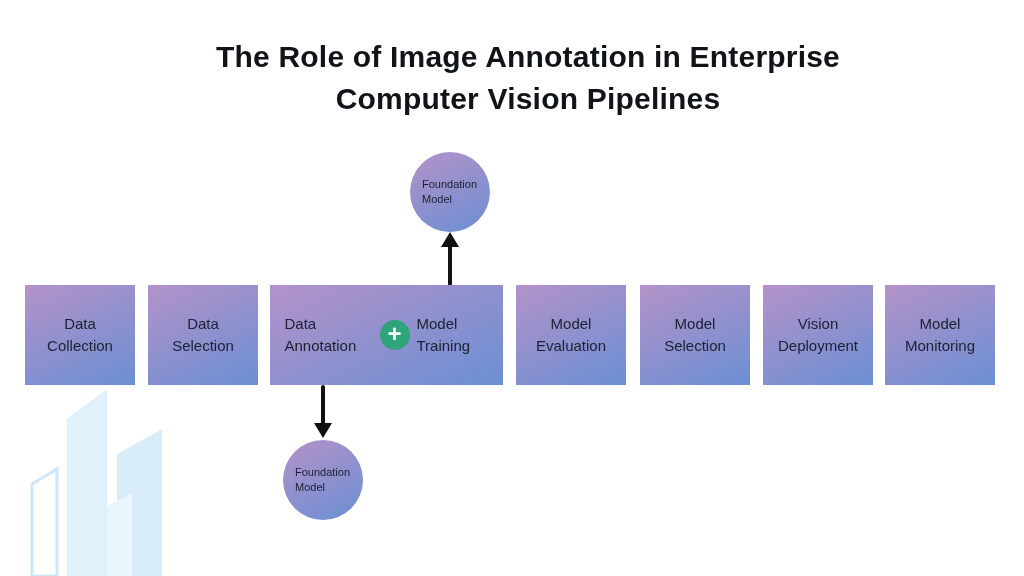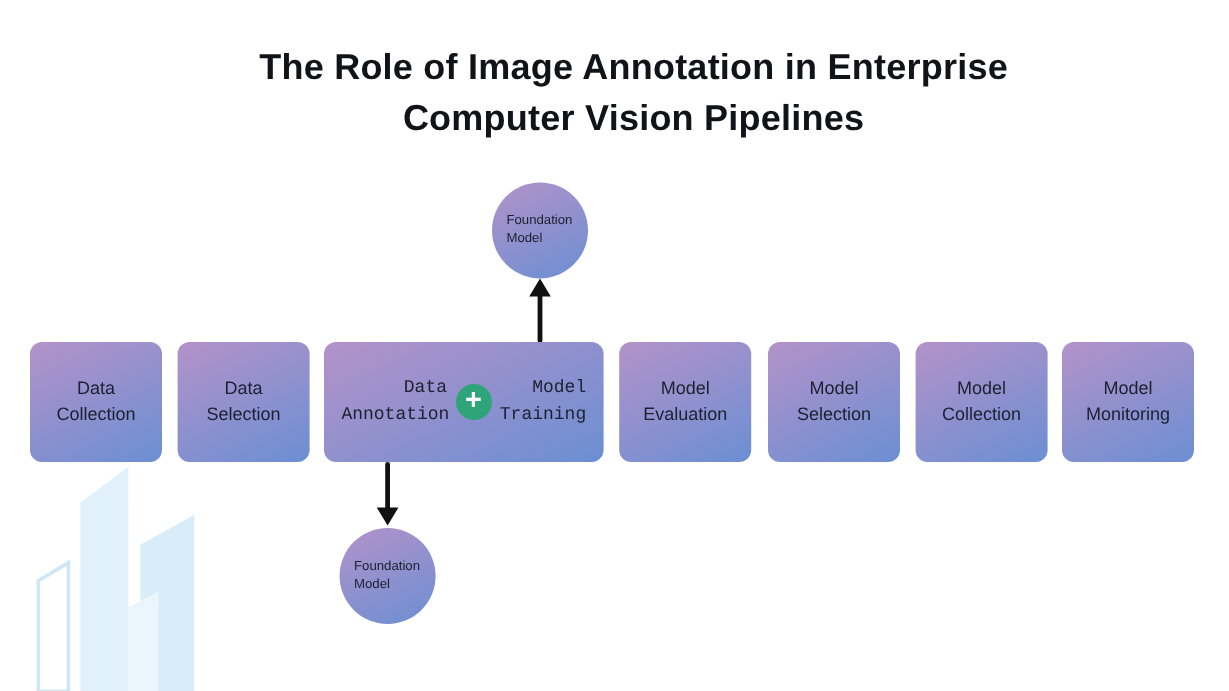--- a/index.html
+++ b/index.html
@@ -23,34 +23,34 @@
     line-height: 1.4;
     letter-spacing: 0.2px;
   }
   .title span { display: block; }
 
   
   .stage {
     position: absolute;
     top: 285px;
     width: 110px; height: 100px;
-    border-radius: 10px;
+    border-radius: 0;
     background: linear-gradient(155deg, var(--box-grad-start, #b492c9) 0%, var(--box-grad-end, #6b8fd3) 100%);
     display: flex; align-items: center; justify-content: center;
     text-align: center;
     font-size: 15px; font-weight: 500;
     color: var(--box-text, #1c2030);
     line-height: 1.45;
     padding: 0 9px; box-sizing: border-box;
   }
   .stage.wide {
     width: 233px;
     gap: 7px;
   }
-  .stage.wide .side-label { display: inline-block; text-align: right; font-family: Liberation Mono, monospace; }
+  .stage.wide .side-label { display: inline-block; text-align: left; }
   .stage.wide .left-label  { width: 88px; }
   .stage.wide .right-label { width: 72px; }
 
   .plus-badge {
     flex: 0 0 auto;
     width: 30px; height: 30px;
     border-radius: 50%;
     background: var(--plus-green, #2fa479);
     color: #ffffff;
     display: flex; align-items: center; justify-content: center;
@@ -148,21 +148,21 @@
 
     <div class="stage" style="left:516px">
       <span>Model Evaluation</span>
     </div>
 
     <div class="stage" style="left:640px">
       <span>Model Selection</span>
     </div>
 
     <div class="stage" style="left:763px">
-      <span>Model Collection</span>
+      <span>Vision Deployment</span>
     </div>
 
     <div class="stage" style="left:885px">
       <span>Model Monitoring</span>
     </div>
 
   </div>
 </div>
 
 </body></html>

